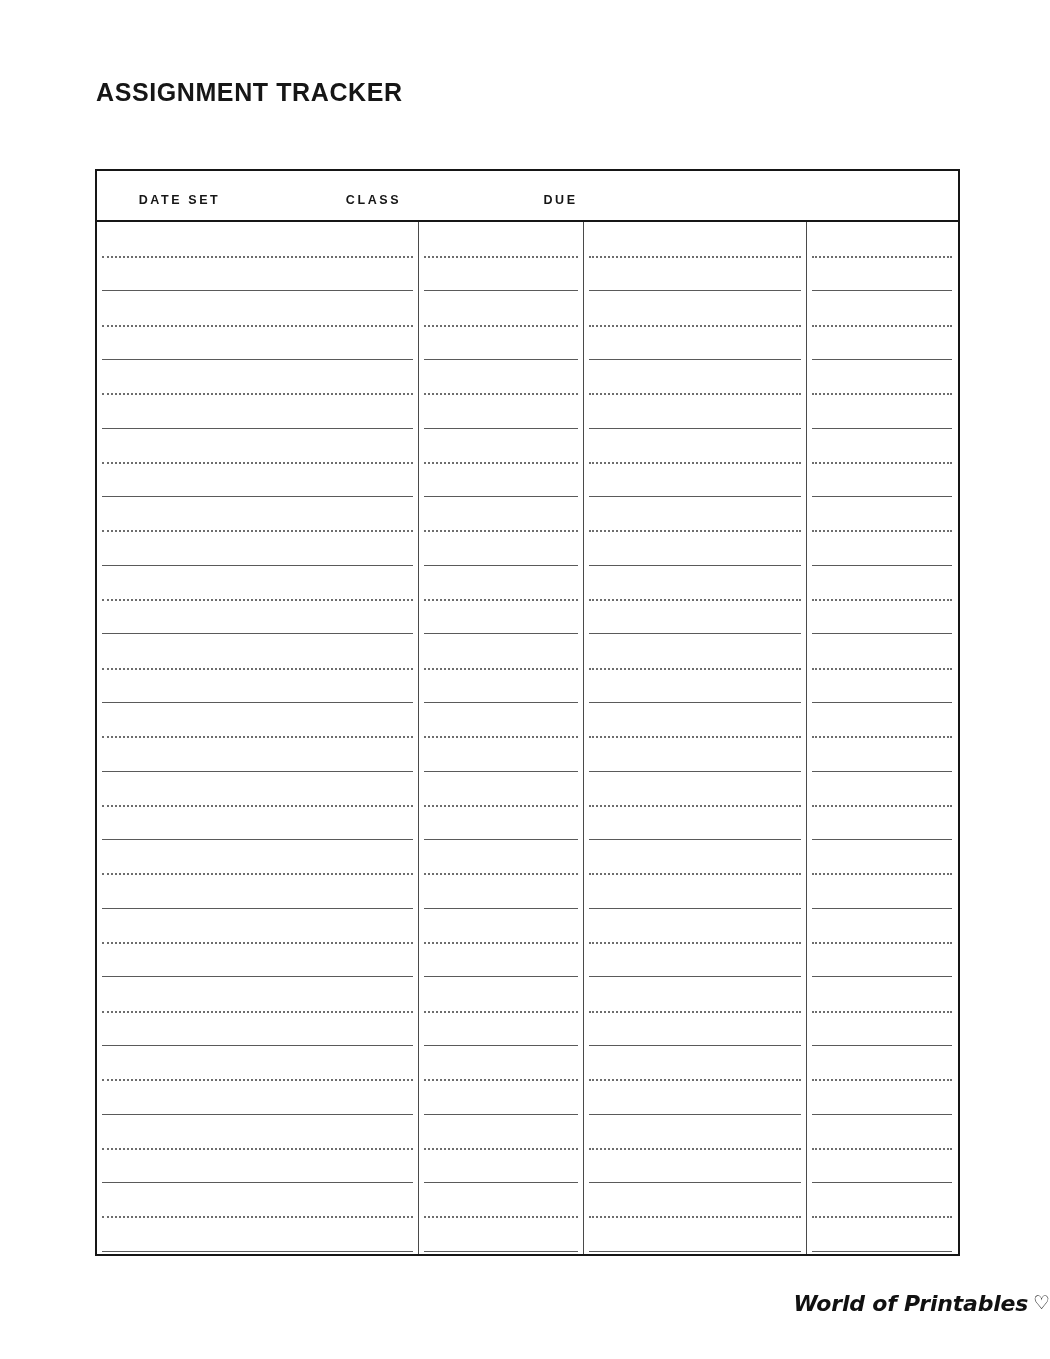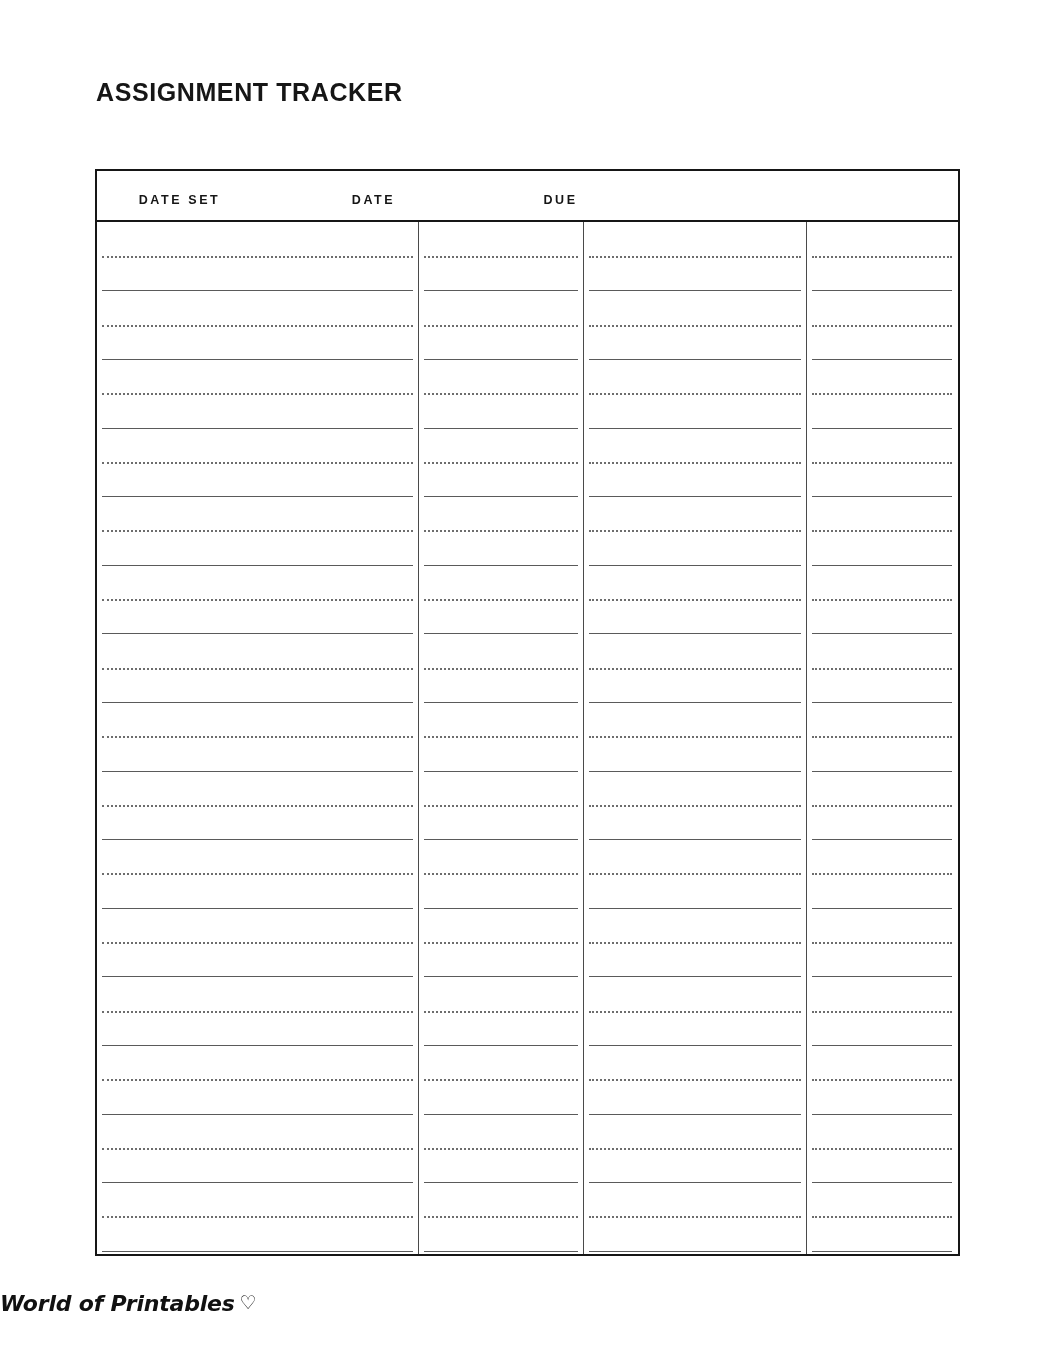--- a/index.html
+++ b/index.html
@@ -105,21 +105,21 @@
   .wline.dotted {
     border-top: 2px dotted #6d6d6d;
   }
 
   
   .footer-brand {
     position: absolute;
     left: 0;
     right: 0;
     top: 1291px;
-    text-align: left;
+    text-align: right;
     font-family: "DejaVu Sans", sans-serif;
     font-size: 22px;
     font-weight: bold;
     font-style: italic;
     color: #111111;
     letter-spacing: -0.2px;
     white-space: nowrap;
   }
   .footer-brand .heart-icon {
     font-style: normal;
@@ -131,21 +131,21 @@
 </style>
 </head>
 <body>
 
 <div class="page-title">ASSIGNMENT TRACKER</div>
 
 <div class="tracker-table">
 
   <div class="table-header">
     <div class="th th-dateset">DATE SET</div>
-    <div class="th th-class">DATE</div>
+    <div class="th th-class">CLASS</div>
     <div class="th th-due">DUE</div>
   </div>
 
   <div class="table-body">
     <div class="col col-assignment">
       <div class="lines">
           <div class="wline dotted" style="top: 34px;"></div>
           <div class="wline solid" style="top: 68.3px;"></div>
           <div class="wline dotted" style="top: 102.6px;"></div>
           <div class="wline solid" style="top: 136.9px;"></div>

